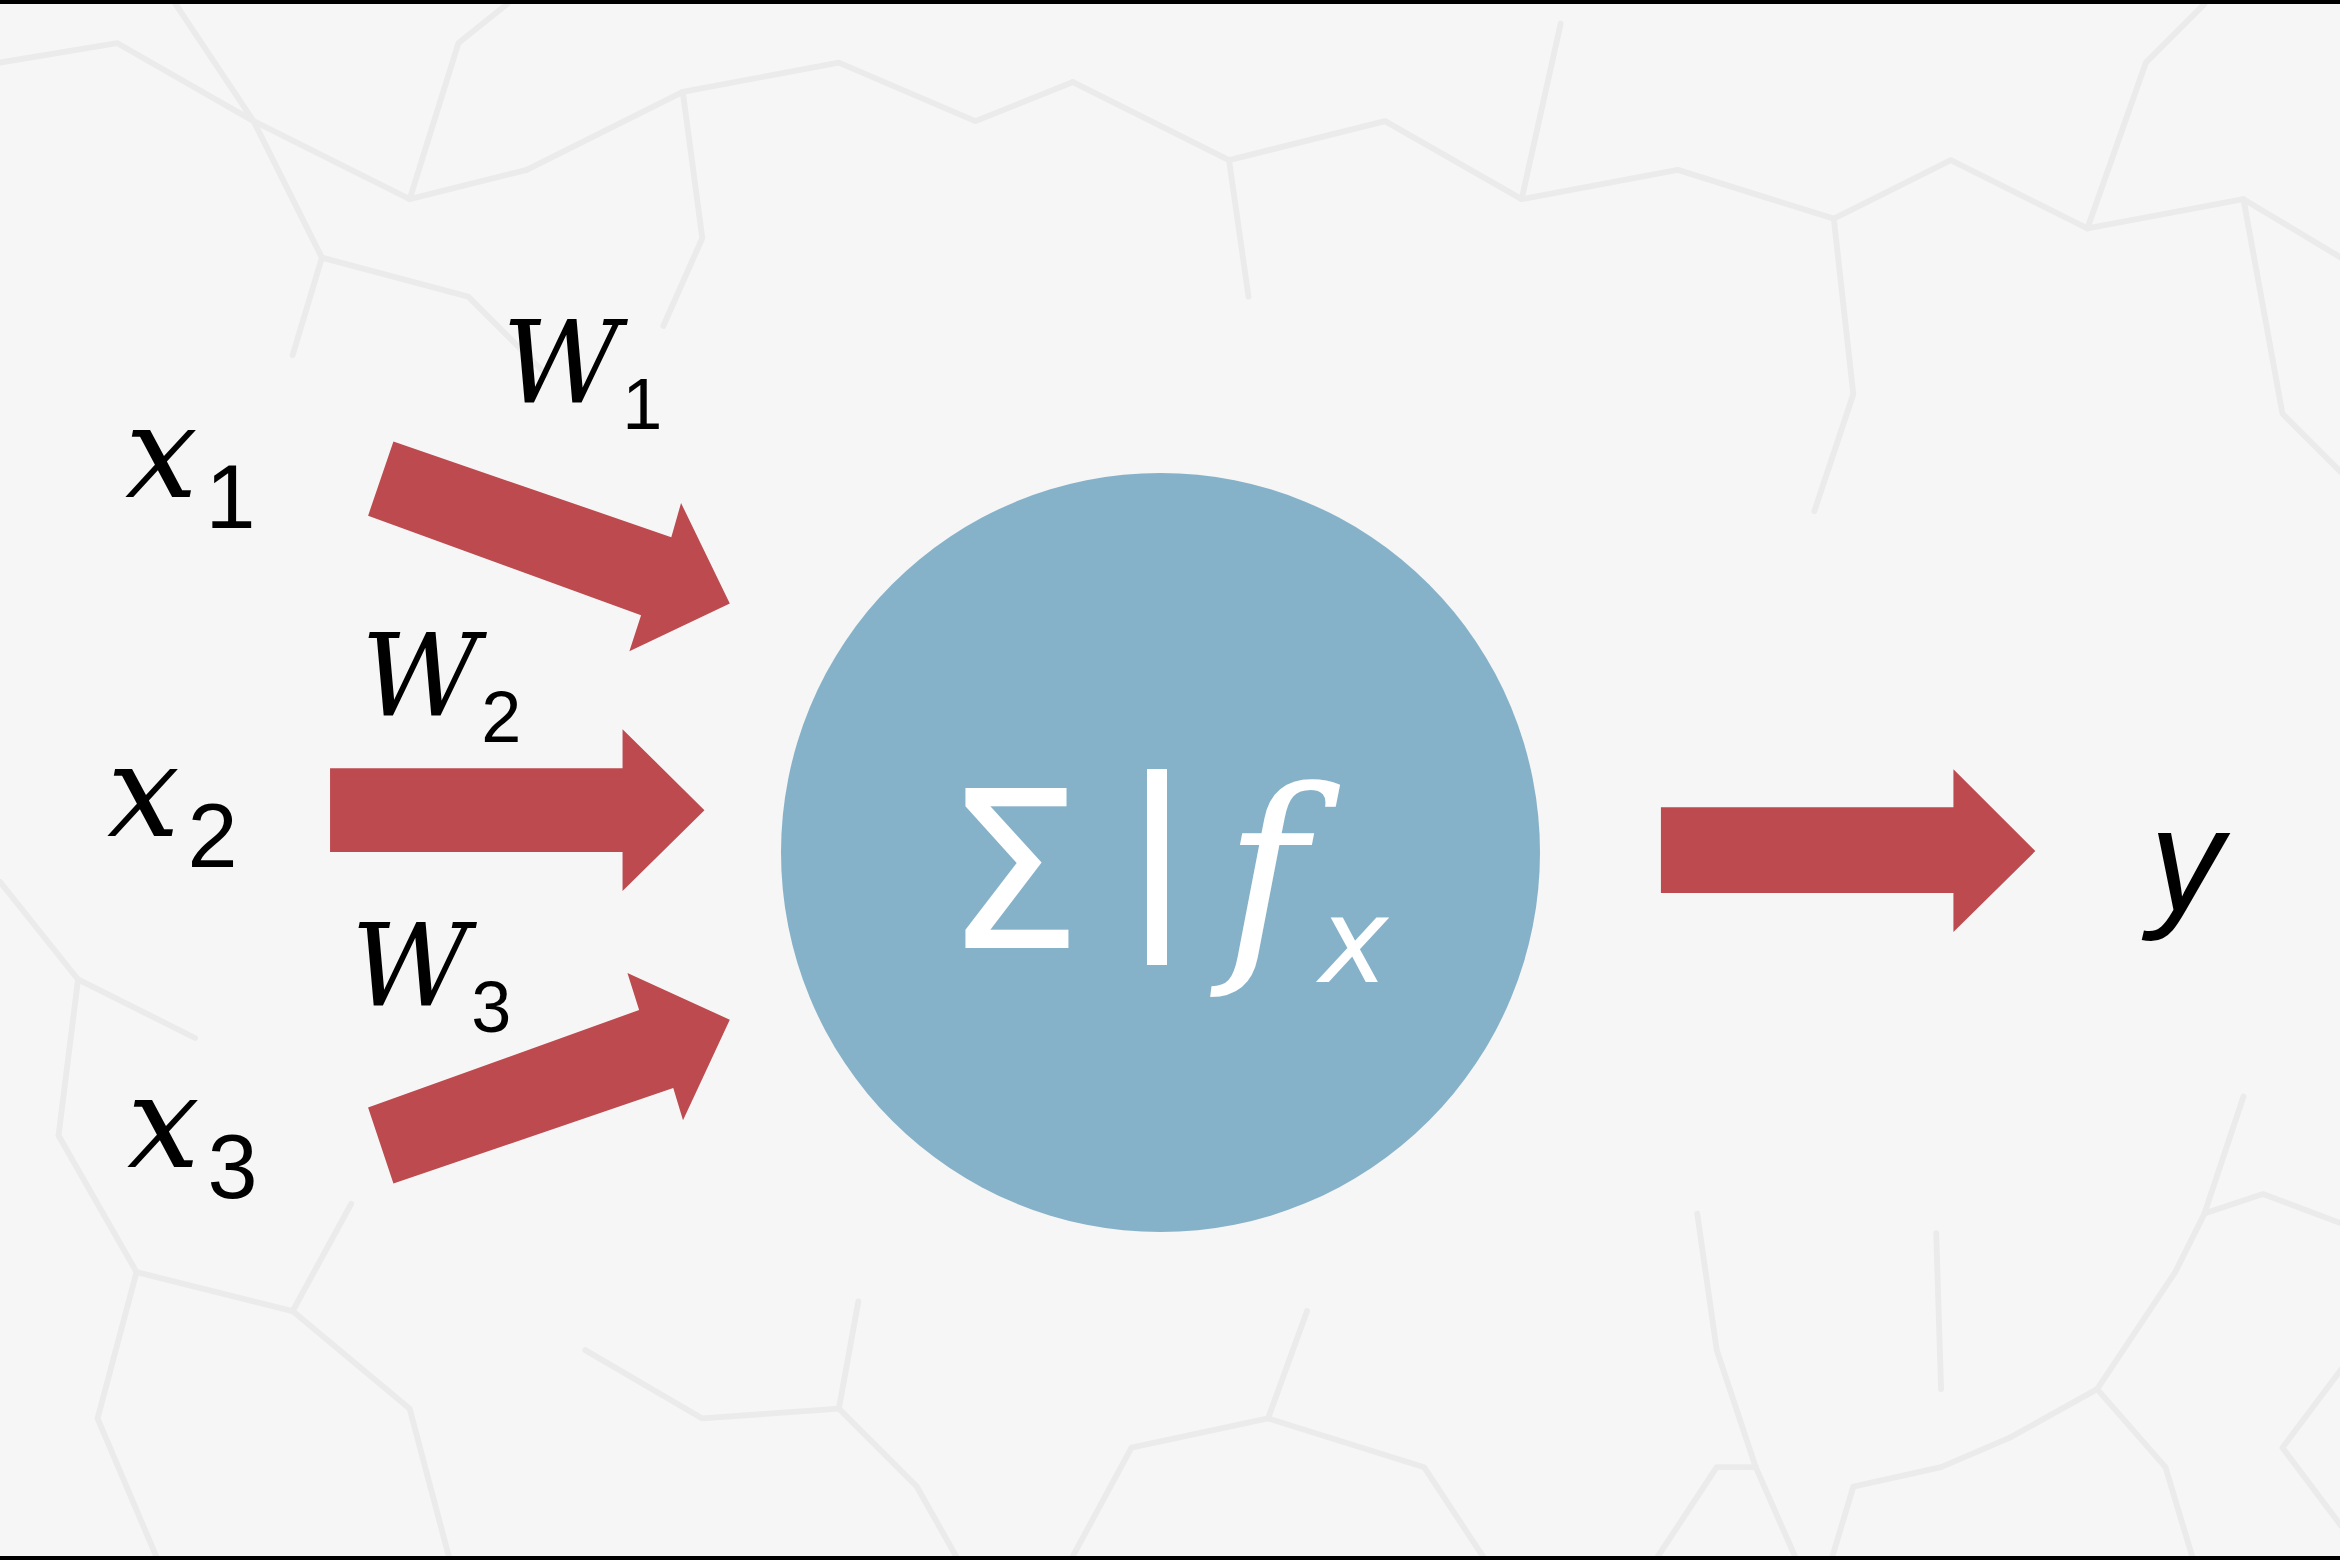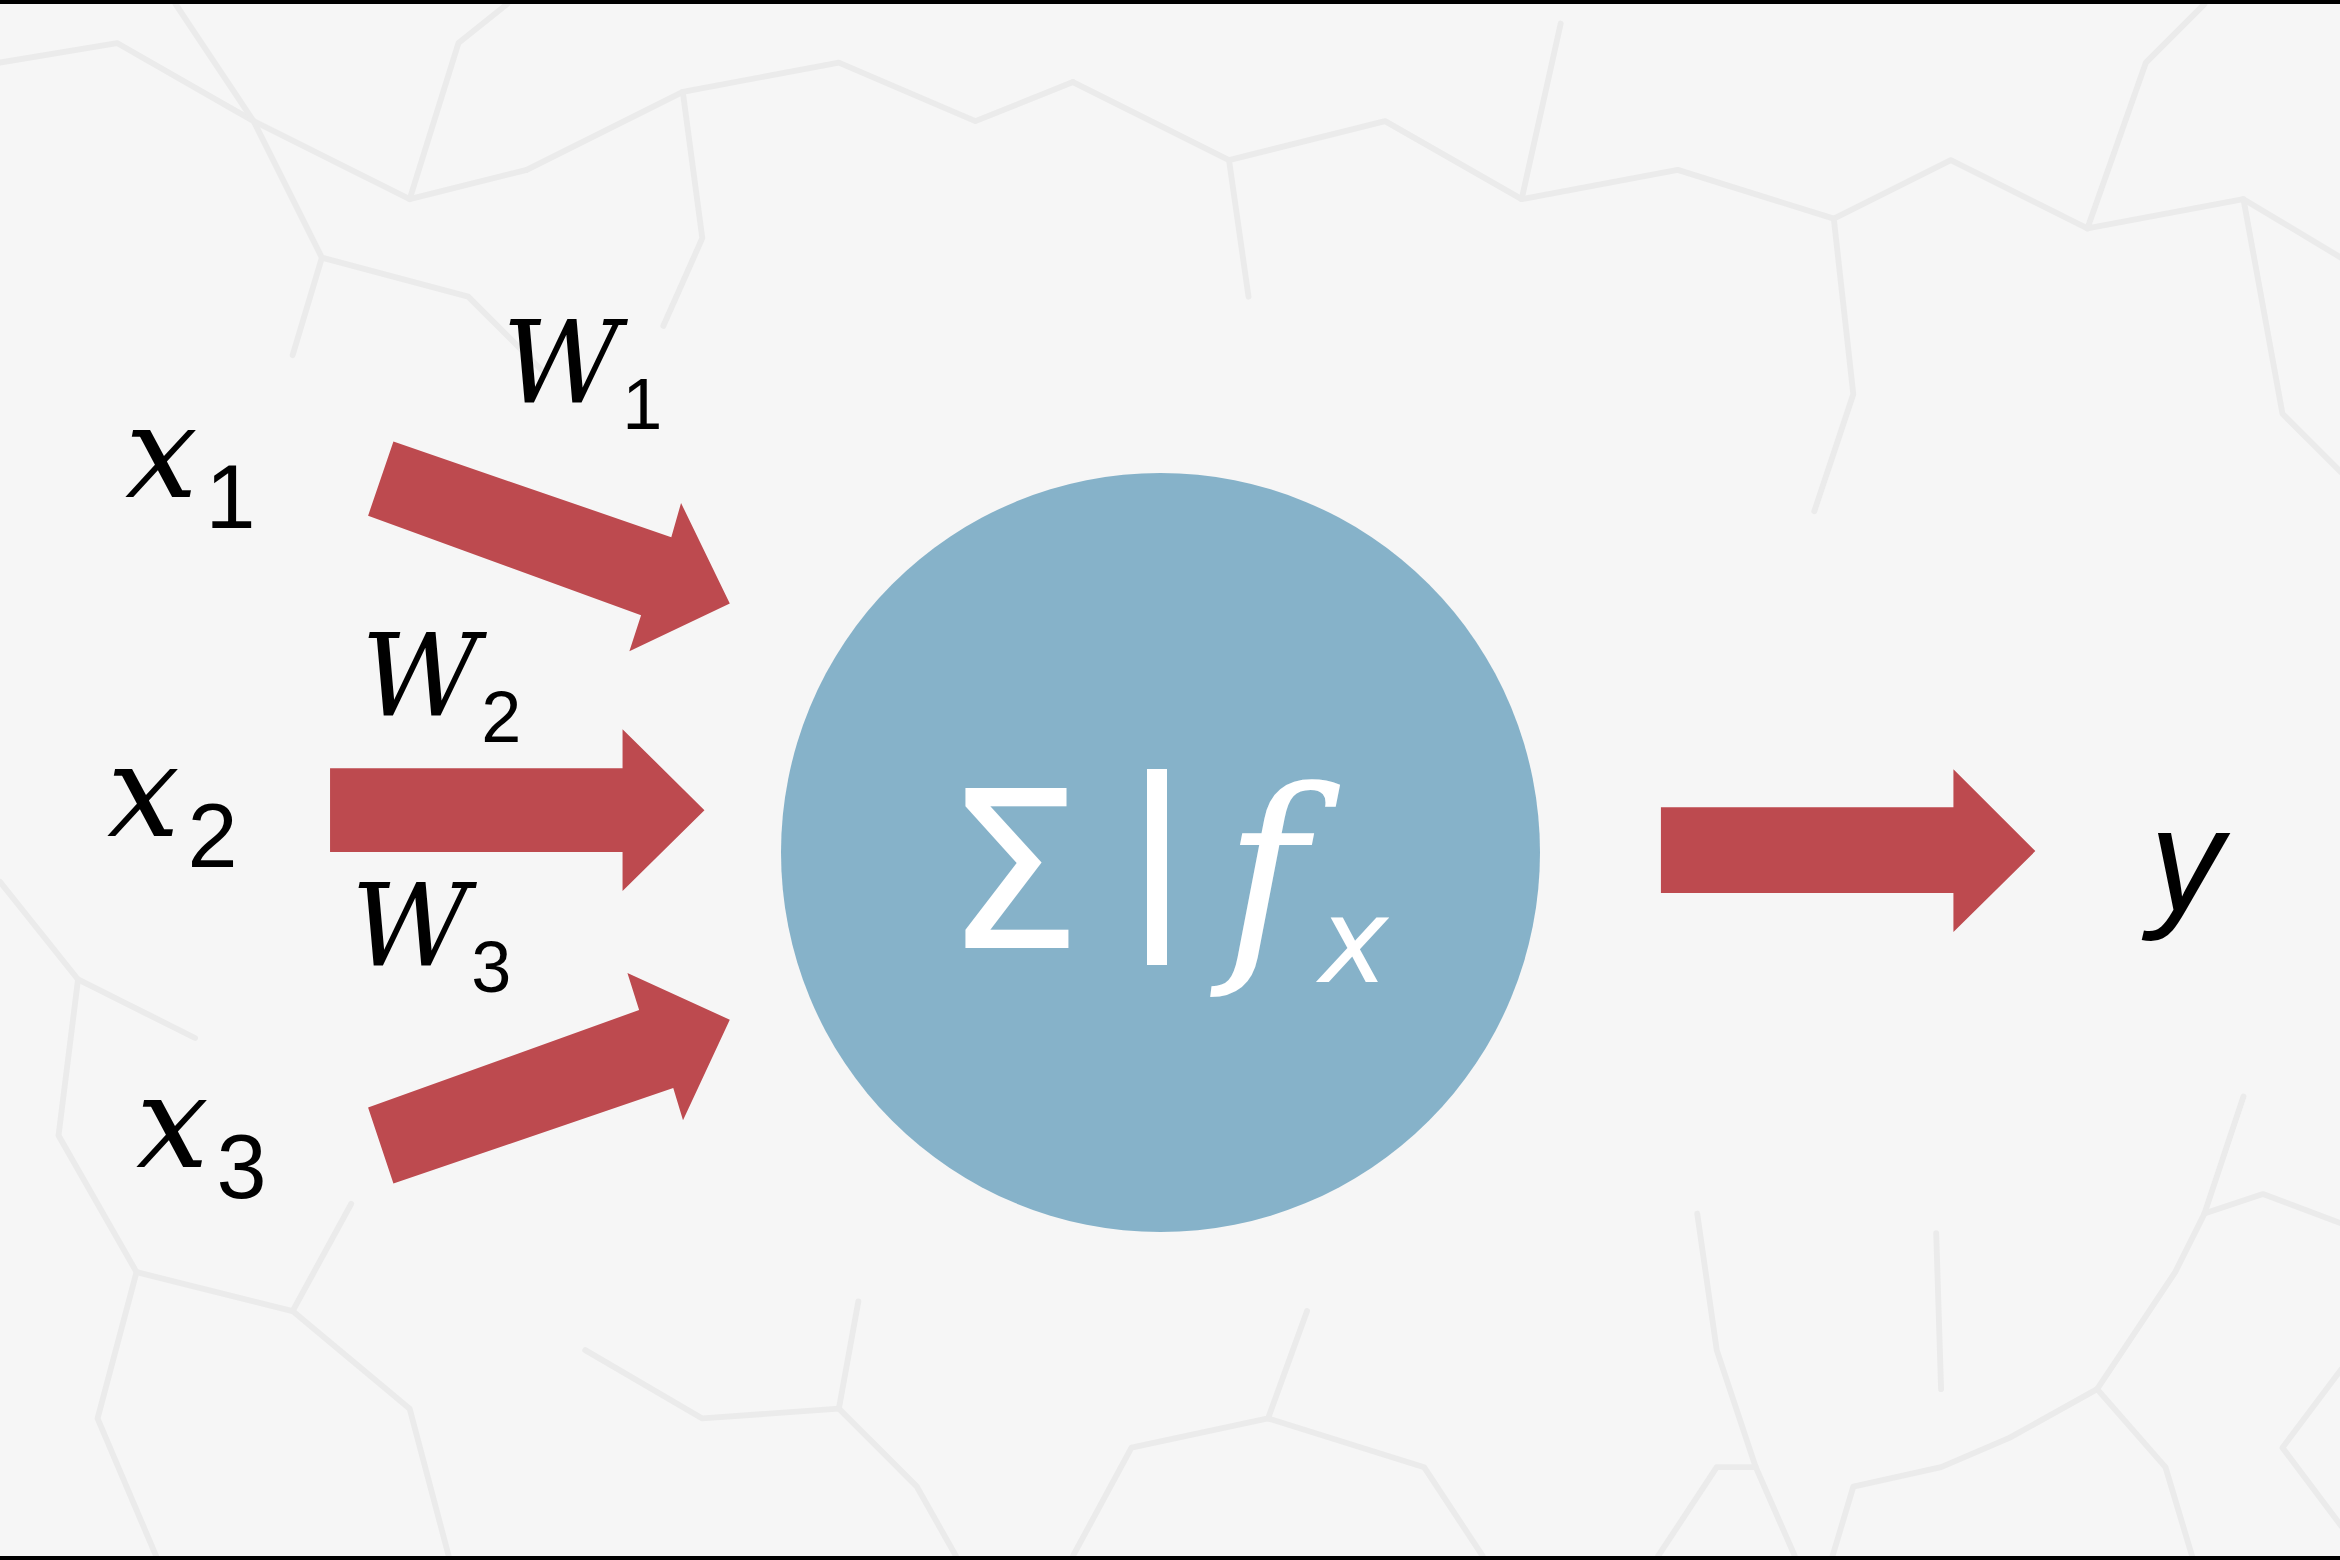--- a/index.html
+++ b/index.html
@@ -80,28 +80,28 @@
 <span class="fn-bar"></span>
 <span class="fn fn-f">f</span>
 <span class="fn fn-x">x</span>
 
 <div class="lbl var-x" style="left:109px; top:388px;margin-left:16px;">
   <span>x</span><span class="sub">1</span>
 </div>
 <div class="lbl var-x" style="left:107px; top:727px;text-align:right;">
   <span>x</span><span class="sub">2</span>
 </div>
-<div class="lbl var-x" style="left:136px; top:1058px;text-align:right;">
+<div class="lbl var-x" style="left:127px; top:1058px;text-align:right;">
   <span>x</span><span class="sub">3</span>
 </div>
 
 <div class="lbl var-w" style="left:502px; top:305px;text-align:center;">
   <span>W</span><span class="sub">1</span>
 </div>
 <div class="lbl var-w" style="left:361px; top:618px;">
   <span>W</span><span class="sub">2</span>
 </div>
-<div class="lbl var-w" style="left:351px; top:868px;">
+<div class="lbl var-w" style="left:351px; top:908px;">
   <span>W</span><span class="sub">3</span>
 </div>
 
 <div class="lbl var-y" style="left:2150px; top:788px;">y</div>
 
 
 </body></html>

